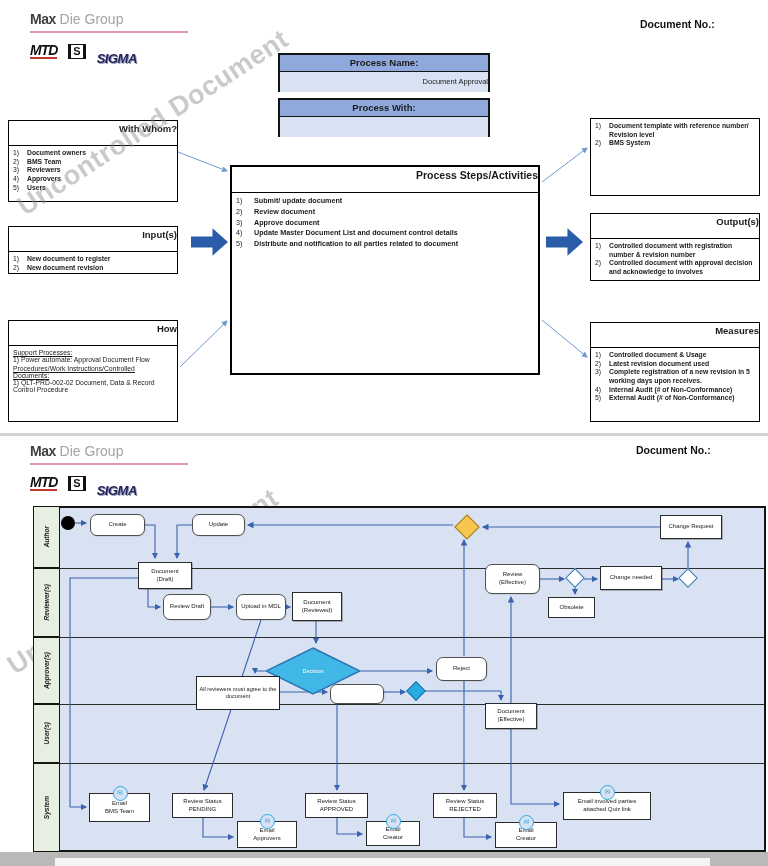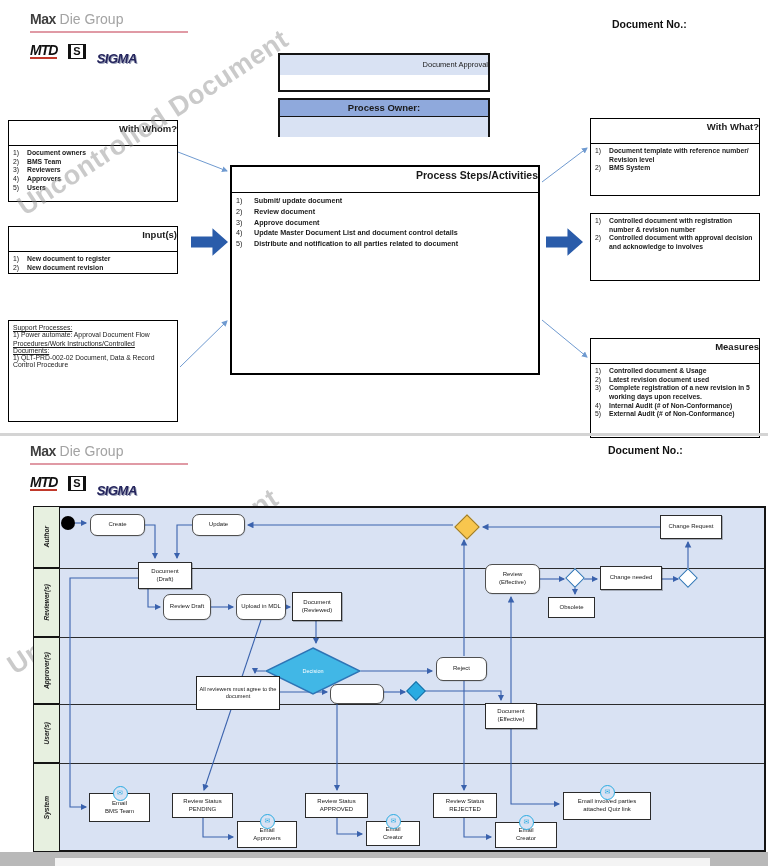--- a/index.html
+++ b/index.html
@@ -13,21 +13,21 @@
   .logo{position:absolute;width:190px;}
   .logo-row1{font-size:14px;line-height:22px;white-space:nowrap;}
   .logo-max{font-weight:800;color:#3f3f3f;letter-spacing:-0.5px;}
   .logo-rest{font-weight:400;color:#a3a3a3;}
   .logo-underline{height:2px;background:#e09aa5;width:158px;margin-top:1px;}
   .logo-subs{display:flex;align-items:center;gap:11px;margin-top:3px;}
   .sub-mtd{font-style:italic;font-weight:900;font-size:14px;letter-spacing:-1px;color:#111;border-bottom:2px solid #c0392b;line-height:14px;}
   .sub-lsi{font-weight:800;font-size:11px;color:#111;border-left:3px solid #111;border-right:3px solid #111;border-top:1px solid #111;border-bottom:1px solid #111;padding:0 2px;line-height:13px;}
   .sub-sigma{font-style:italic;font-weight:900;font-size:13px;letter-spacing:-0.5px;color:#24245c;text-shadow:1px 1px 0 #9aa0b8;line-height:14px;margin-top:16px;}
 
-  .docno{position:absolute;font-weight:700;font-size:10.5px;color:#111;}
+  .docno{position:absolute;font-weight:700;font-size:10.5px;color:#111;margin-left:28px;}
 
   .watermark{position:absolute;font-weight:700;font-size:27px;color:#8c8c8c;opacity:0.45;white-space:nowrap;transform:rotate(-33deg);transform-origin:0 0;letter-spacing:0.5px;}
   .wm1{left:12px;top:196px;z-index:5;}
   .wm2{left:2px;top:655px;z-index:0;}
 
   
   .tbox{position:absolute;border:1.6px solid #000;background:#fff;box-sizing:border-box;}
   .tb-title{font-weight:700;text-align:right;font-size:9.5px;padding:2px 0 11px;border-bottom:1.4px solid #000;}
   .tb-body{padding:3px 4px;}
   .li-row{display:flex;font-size:6.8px;line-height:1.28;}
@@ -83,24 +83,25 @@
     <span class="sub-lsi">S</span>
     <span class="sub-sigma">SIGMA</span>
   </div>
 </div>
 
 <div class="docno" style="left:612px;top:18px;">Document No.:</div>
 
 <div class="watermark wm1">Uncontrolled Document</div>
 
 <div class="pn" style="left:278px;top:53px;width:212px;height:39px;">
+  <div class="pn-h">Process Name:</div>
   <div class="pn-v">Document Approval</div>
 </div>
 <div class="pn" style="left:278px;top:98px;width:212px;height:39px;">
-  <div class="pn-h">Process Owner:</div>
+  <div class="pn-h">Process With:</div>
   <div class="pn-v"></div>
 </div>
 
 <div class="tbox" style="left:8px;top:120px;width:170px;height:82px;">
   <div class="tb-title">With Whom?</div>
   <div class="tb-body">
       <div class="li-row">
         <span class="li-num">1)</span>
         <span class="li-text">Document owners</span>
       </div>
@@ -131,20 +132,21 @@
         <span class="li-text">New document to register</span>
       </div>
       <div class="li-row">
         <span class="li-num">2)</span>
         <span class="li-text">New document revision</span>
       </div>
     </div>
 </div>
 
 <div class="tbox" style="left:8px;top:320px;width:170px;height:102px;">
+  <div class="tb-title">How</div>
   <div class="tb-body">
     <div class="how-h">Support Processes:</div>
     <div class="how-b">1) Power automate: Approval Document Flow</div>
     <div class="how-h">Procedures/Work Instructions/Controlled Documents:</div>
     <div class="how-b">1) QLT-PRD-002-02 Document, Data &amp; Record Control Procedure</div>
   </div>
 </div>
 
 <div class="tbox" style="left:230px;top:165px;width:310px;height:210px;border-width:2px;">
   <div class="tb-title" style="font-size:10.5px;">Process Steps/Activities</div>
@@ -166,47 +168,47 @@
         <span class="li-text">Update Master Document List and document control details</span>
       </div>
       <div class="li-row">
         <span class="li-num">5)</span>
         <span class="li-text">Distribute and notification to all parties related to document</span>
       </div>
     </div>
 </div>
 
 <div class="tbox" style="left:590px;top:118px;width:170px;height:78px;">
-  <div class="tb-title">With What?</div>
   <div class="tb-body">
       <div class="li-row">
         <span class="li-num">1)</span>
         <span class="li-text">Document template with reference number/ Revision level</span>
       </div>
       <div class="li-row">
         <span class="li-num">2)</span>
         <span class="li-text">BMS System</span>
       </div>
     </div>
 </div>
 
 <div class="tbox" style="left:590px;top:213px;width:170px;height:68px;">
+  <div class="tb-title">Output(s)</div>
   <div class="tb-body">
       <div class="li-row">
         <span class="li-num">1)</span>
         <span class="li-text">Controlled document with registration number &amp; revision number</span>
       </div>
       <div class="li-row">
         <span class="li-num">2)</span>
         <span class="li-text">Controlled document with approval decision and acknowledge to involves</span>
       </div>
     </div>
 </div>
 
-<div class="tbox" style="left:590px;top:338px;width:170px;height:100px;">
+<div class="tbox" style="left:590px;top:322px;width:170px;height:100px;">
   <div class="tb-title">Measures</div>
   <div class="tb-body">
       <div class="li-row">
         <span class="li-num">1)</span>
         <span class="li-text">Controlled document &amp; Usage</span>
       </div>
       <div class="li-row">
         <span class="li-num">2)</span>
         <span class="li-text">Latest revision document used</span>
       </div>

